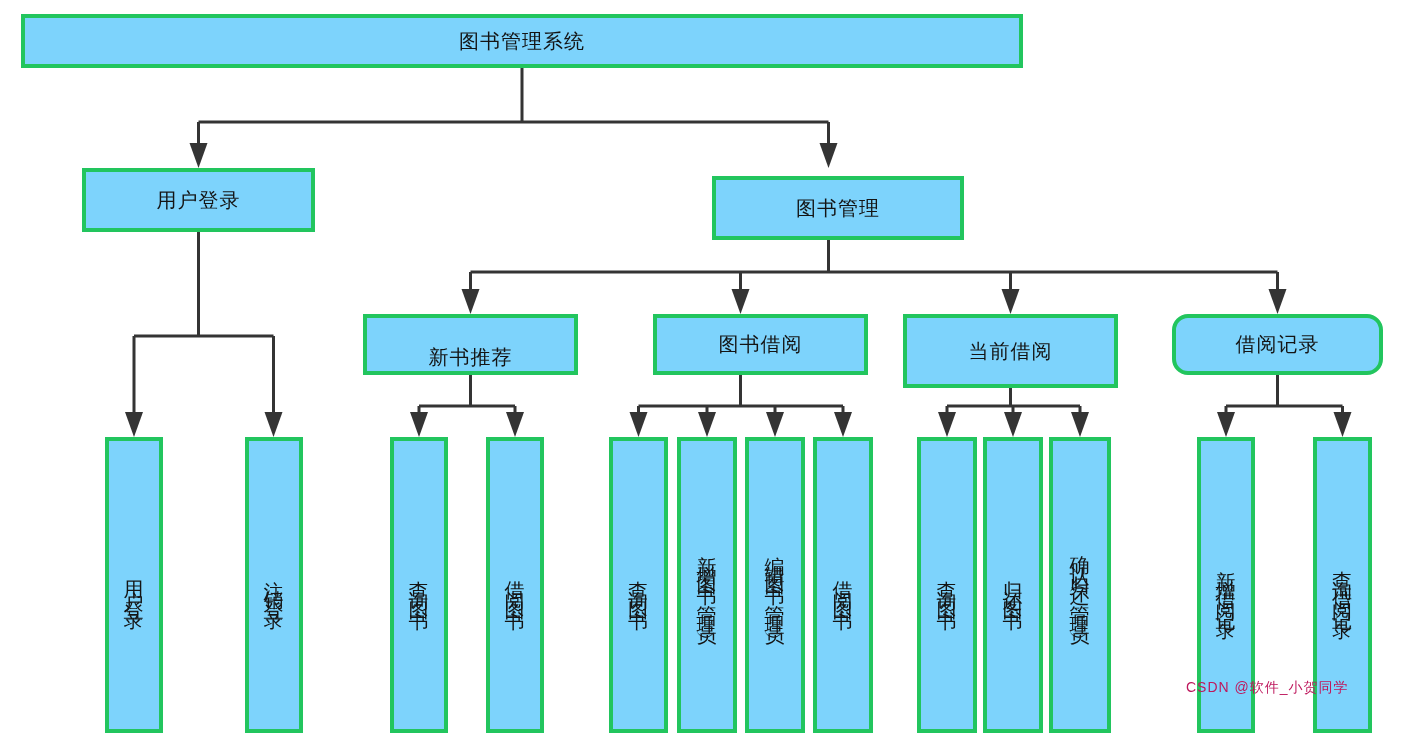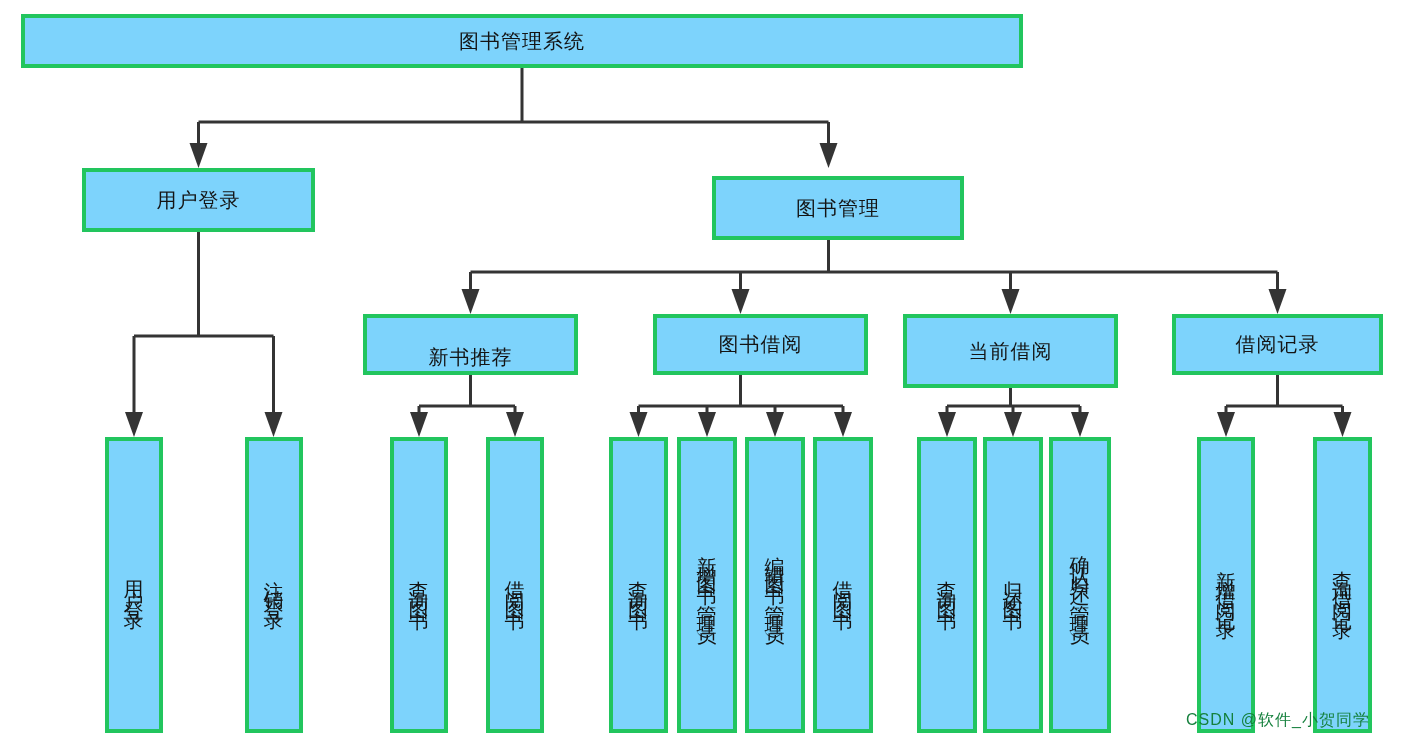--- a/index.html
+++ b/index.html
@@ -32,23 +32,23 @@
   }
   .leaf .label {
     writing-mode: vertical-rl;
     text-orientation: mixed;
     letter-spacing: 10px;
     line-height: 1;
   }
   .watermark {
     position: absolute;
     left: 1186px;
-    top: 710px;
-    font-size: 16px;
-    color: #15803d;
+    top: 679px;
+    font-size: 14px;
+    color: #be185d;
     white-space: nowrap;
     z-index: 3;
     letter-spacing: 1px;
   }
 </style>
 </head>
 <body>
 
 <div class="canvas">
 
@@ -101,21 +101,21 @@
 
   <div class="box" style="left:363px; top:314px; width:215px; height:61px;align-items:flex-end;">
     <span class="label">新书推荐</span>
   </div>
   <div class="box" style="left:633px; top:314px; width:215px; height:61px;margin-left:20px;">
     <span class="label">图书借阅</span>
   </div>
   <div class="box" style="left:903px; top:314px; width:215px; height:74px;">
     <span class="label">当前借阅</span>
   </div>
-  <div class="box" style="left:1172px; top:314px; width:211px; height:61px;">
+  <div class="box" style="left:1172px; top:314px; width:211px; height:61px;border-radius:16px;">
     <span class="label">借阅记录</span>
   </div>
 
   <div class="box leaf" style="left:105px; top:437px; width:58px; height:296px;">
     <span class="label">用户登录</span>
   </div>
   <div class="box leaf" style="left:245px; top:437px; width:58px; height:296px;">
     <span class="label">注销登录</span>
   </div>
 

